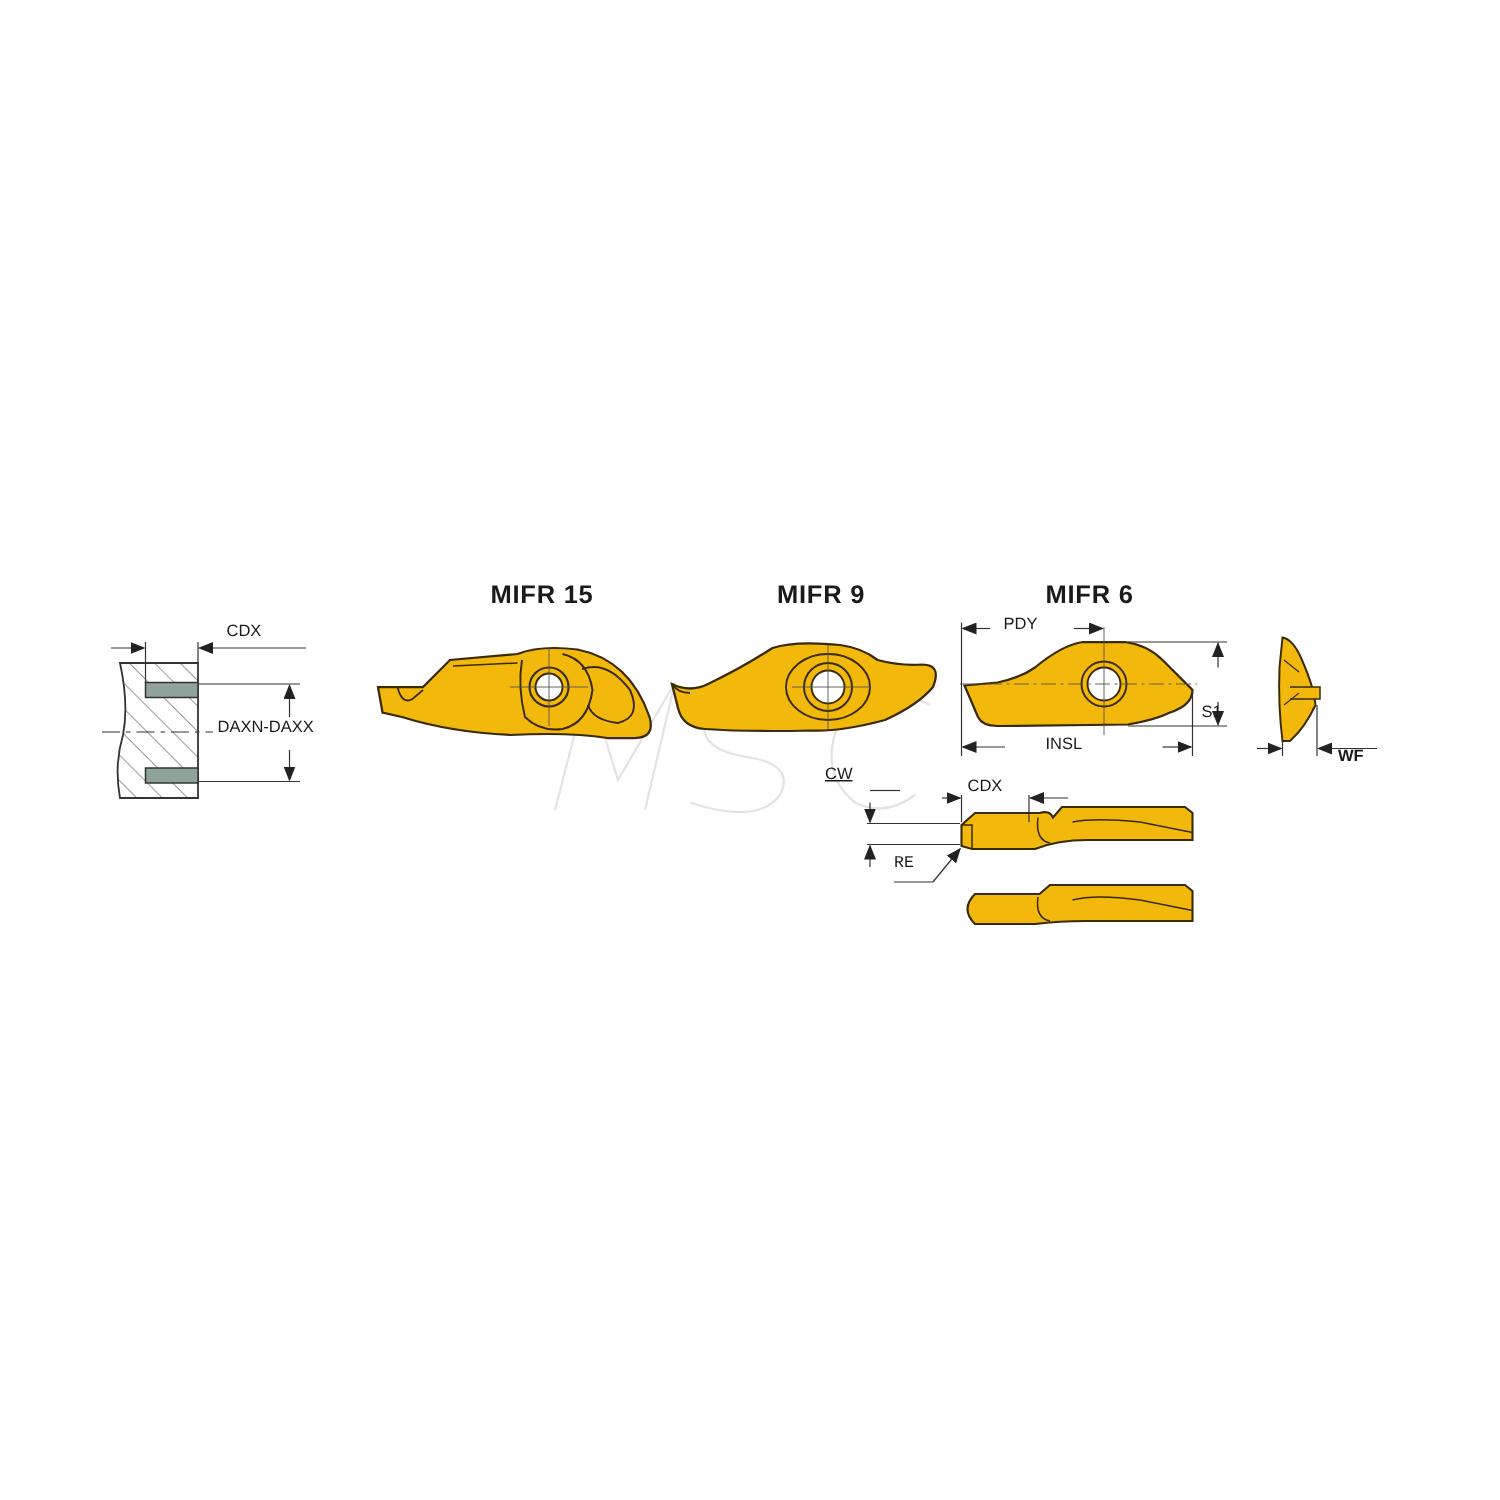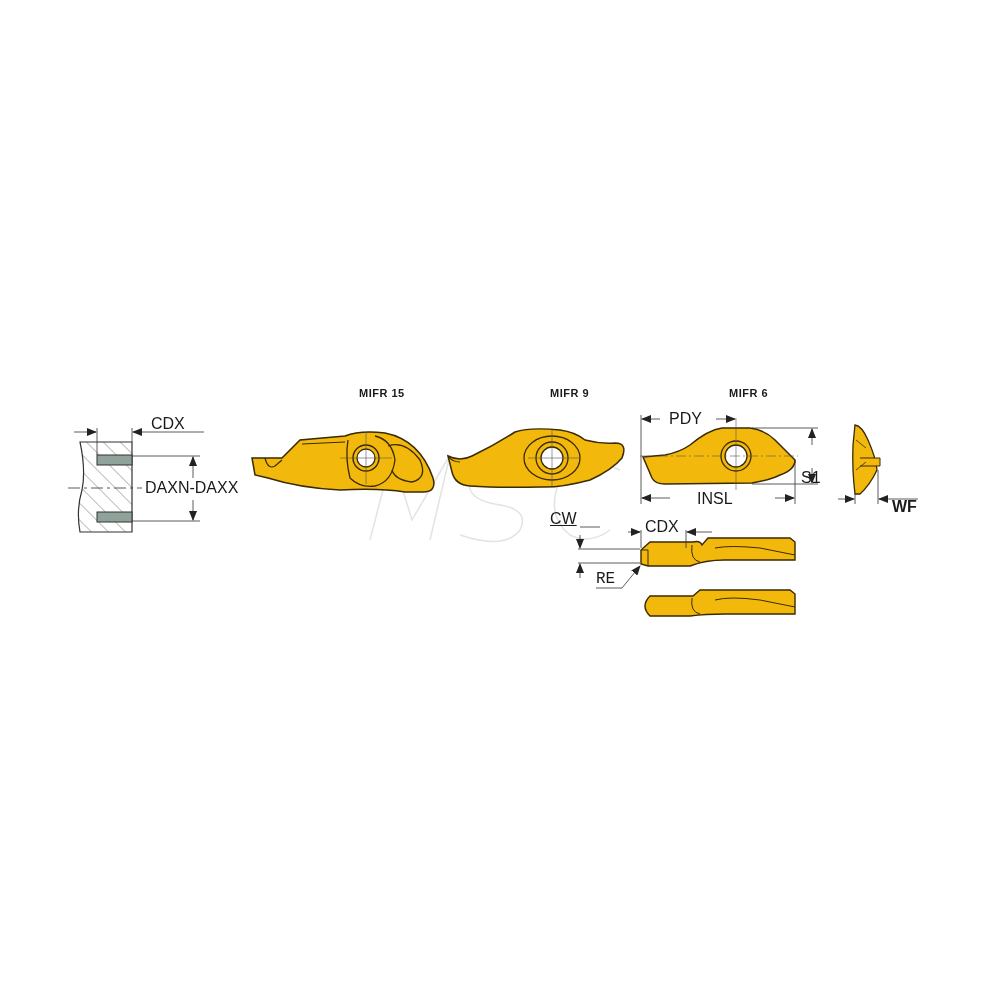--- a/index.html
+++ b/index.html
@@ -1,21 +1,21 @@
 <!DOCTYPE html>
 <html><head>
 <meta charset="utf-8">
 <style>
   html, body { margin:0; padding:0; background:#ffffff; }
   body { width:1000px; height:1000px; position:relative; overflow:hidden;
          font-family:"Liberation Sans", sans-serif; }
   .canvas { position:absolute; left:0; top:0; width:1000px; height:1000px; }
   .lbl { position:absolute; font-family:"Liberation Sans", sans-serif; color:#1a1a1a; white-space:nowrap; }
-  .title { font-weight:bold; font-size:11px; letter-spacing:0.5px;margin-left:32px; }
-  .dim { font-size:16px; }
+  .title { font-weight:bold; font-size:17px; letter-spacing:0.5px; }
+  .dim { font-size:11px; }
 </style>
 </head>
 <body>
 
 <div class="canvas">
 <svg width="1000" height="1000" viewBox="0 0 1000 1000" xmlns="http://www.w3.org/2000/svg">
   <defs>
     <pattern id="hatch" patternUnits="userSpaceOnUse" width="12" height="12" patternTransform="rotate(-45)">
       <line x1="0" y1="0" x2="0" y2="12" stroke="#555" stroke-width="0.8"></line>
     </pattern>

